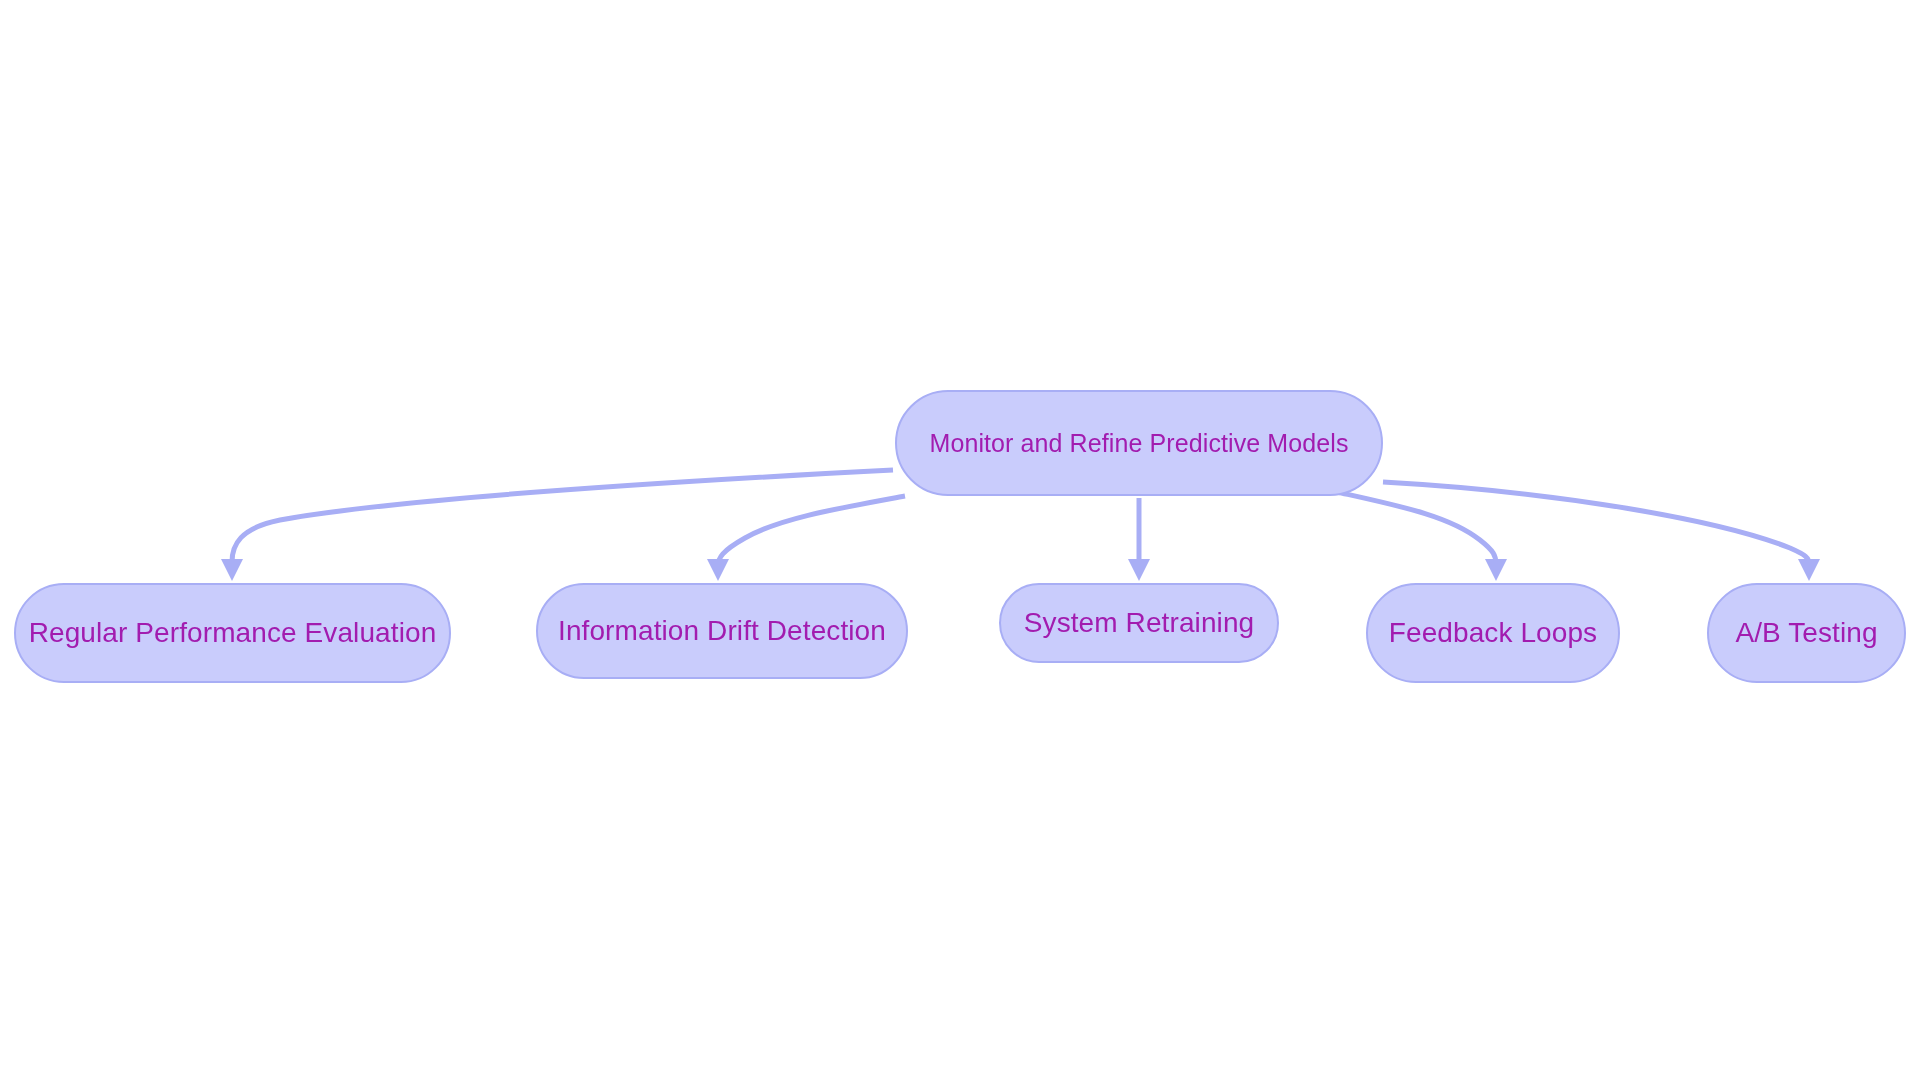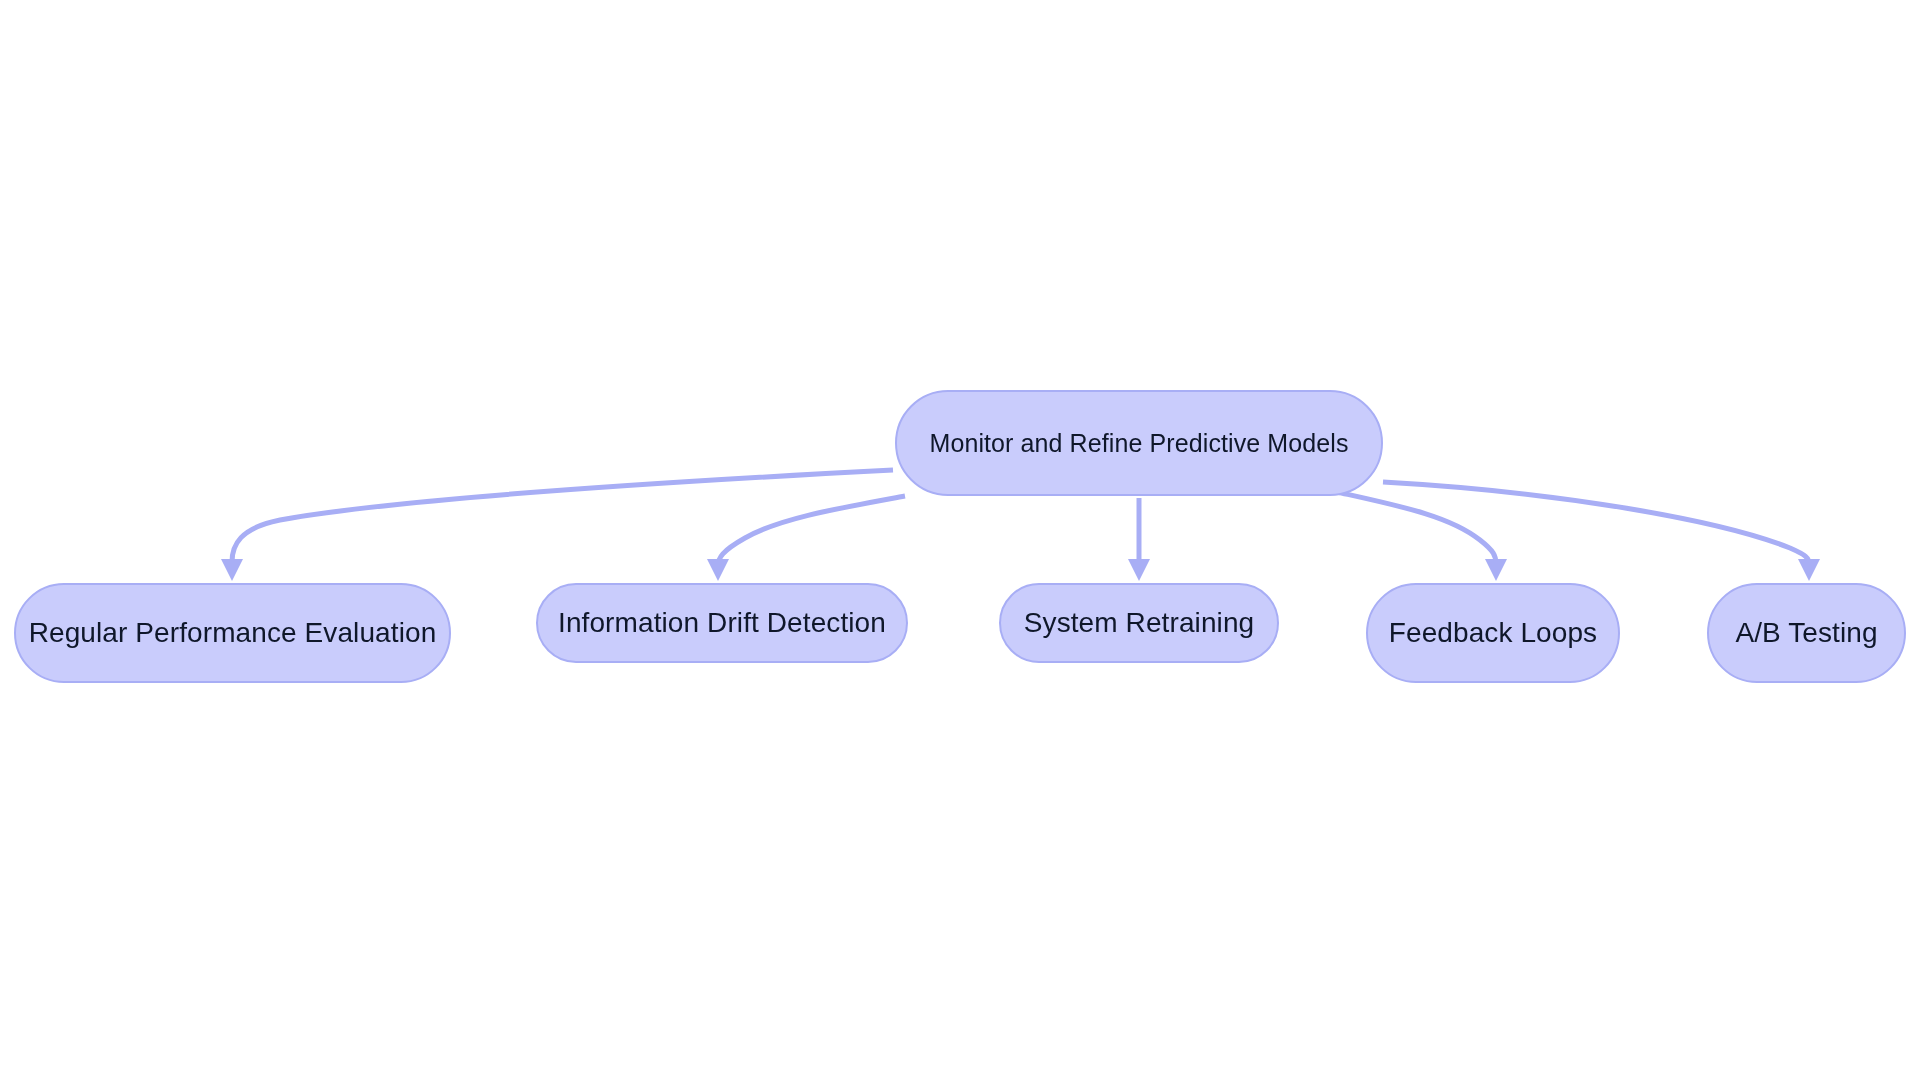--- a/index.html
+++ b/index.html
@@ -31,21 +31,21 @@
     box-sizing: border-box;
     display: flex;
     align-items: center;
     justify-content: center;
     background: #c9ccfc;
     border: 2px solid #a8aef5;
     border-radius: 999px;
     z-index: 2;
   }
   .node-label {
-    color: #0f172a;
+    color: #a21caf;
     font-family: "Liberation Sans", sans-serif;
     font-weight: 400;
     white-space: nowrap;
     letter-spacing: 0.1px;
   }
   .node-root .node-label {
     font-size: 25px;
   }
   .node-child .node-label {
     font-size: 28px;
@@ -75,21 +75,21 @@
   </svg>
 
   <div class="node node-root" style="left:895px; top:390px; width:488px; height:106px;">
     <span class="node-label">Monitor and Refine Predictive Models</span>
   </div>
 
   <div class="node node-child" style="left:14px; top:583px; width:437px; height:100px;">
     <span class="node-label">Regular Performance Evaluation</span>
   </div>
 
-  <div class="node node-child" style="left:536px; top:583px; width:372px; height:80px;">
+  <div class="node node-child" style="left:536px; top:583px; width:372px; height:96px;">
     <span class="node-label">Information Drift Detection</span>
   </div>
 
   <div class="node node-child" style="left:999px; top:583px; width:280px; height:80px;">
     <span class="node-label">System Retraining</span>
   </div>
 
   <div class="node node-child" style="left:1707px; top:583px; width:199px; height:100px;">
     <span class="node-label">A/B Testing</span>
   </div>

